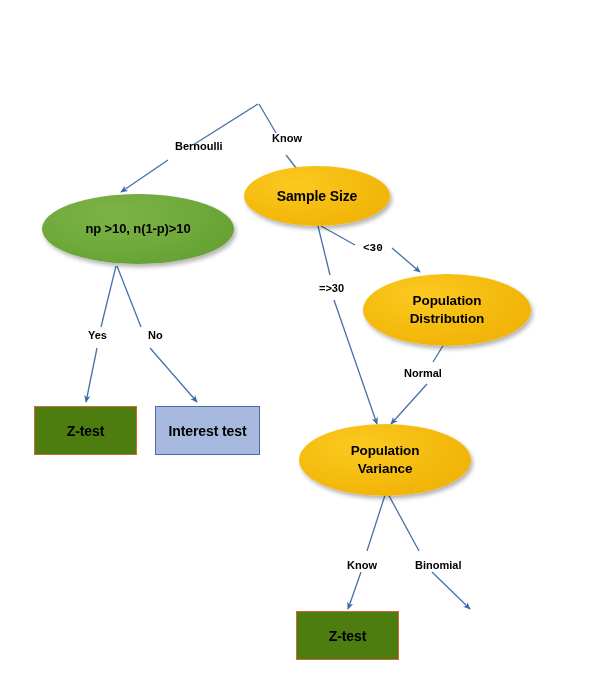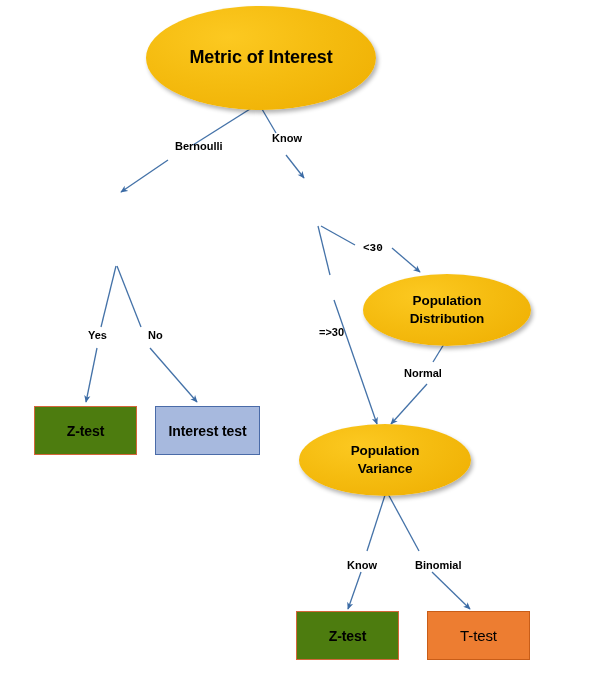--- a/index.html
+++ b/index.html
@@ -142,32 +142,35 @@
 
     <g>
       <path d="M387,492 L419,551" stroke="#4472a8" stroke-width="1.3" fill="none"></path>
       <path d="M432,572 L470,609" stroke="#4472a8" stroke-width="1.3" fill="none" marker-end="url(#arrowhead)"></path>
     </g>
   </svg>
 
   <span class="edge-label" style="left:175px; top:140px;text-align:right;">Bernoulli</span>
   <span class="edge-label" style="left:272px; top:132px;">Know</span>
   <span class="edge-label" style="left:363px; top:242px;font-family:Liberation Mono, monospace;">&lt;30</span>
-  <span class="edge-label" style="left:319px; top:282px;margin-top:44px;">=&gt;30</span>
+  <span class="edge-label" style="left:319px; top:282px;">=&gt;30</span>
   <span class="edge-label" style="left:404px; top:367px;">Normal</span>
   <span class="edge-label" style="left:88px; top:329px;">Yes</span>
   <span class="edge-label" style="left:148px; top:329px;">No</span>
   <span class="edge-label" style="left:347px; top:559px;">Know</span>
   <span class="edge-label" style="left:415px; top:559px;">Binomial</span>
 
-  <div class="node ellipse ell-yellow" style="left:146px; top:6px; width:230px; height:104px;">
-    <span class="label" style="font-size:18px;">Metric of Interest</span>
+
+  <div class="node ellipse ell-green" style="left:42px; top:194px; width:192px; height:70px;">
+    <span class="label" style="font-size:13px;">np &gt;10, n(1-p)&gt;10</span>
   </div>
 
-
+  <div class="node ellipse ell-yellow" style="left:244px; top:166px; width:146px; height:60px;">
+    <span class="label" style="font-size:14px;">Sample Size</span>
+  </div>
 
   <div class="node ellipse ell-yellow" style="left:363px; top:274px; width:168px; height:72px;">
     <span class="label" style="font-size:13.5px;"><span>Population</span><br><span>Distribution</span></span>
   </div>
 
   <div class="node ellipse ell-yellow" style="left:299px; top:424px; width:172px; height:72px;">
     <span class="label" style="font-size:13.5px;"><span>Population</span><br><span>Variance</span></span>
   </div>
 
   <div class="node boxnode box-salmon" style="left:34px; top:406px; width:103px; height:49px;">
@@ -175,17 +178,14 @@
   </div>
 
   <div class="node boxnode box-blue" style="left:155px; top:406px; width:105px; height:49px;">
     <span class="label" style="font-size:14px;">Interest test</span>
   </div>
 
   <div class="node boxnode box-salmon" style="left:296px; top:611px; width:103px; height:49px;">
     <span class="label" style="font-size:14px;">Z-test</span>
   </div>
 
-  <div class="node boxnode box-orange" style="left:427px; top:611px; width:103px; height:49px;">
-    <span class="label thin" style="font-size:15px;">T-test</span>
-  </div>
 
 </div>
 
 </body></html>

